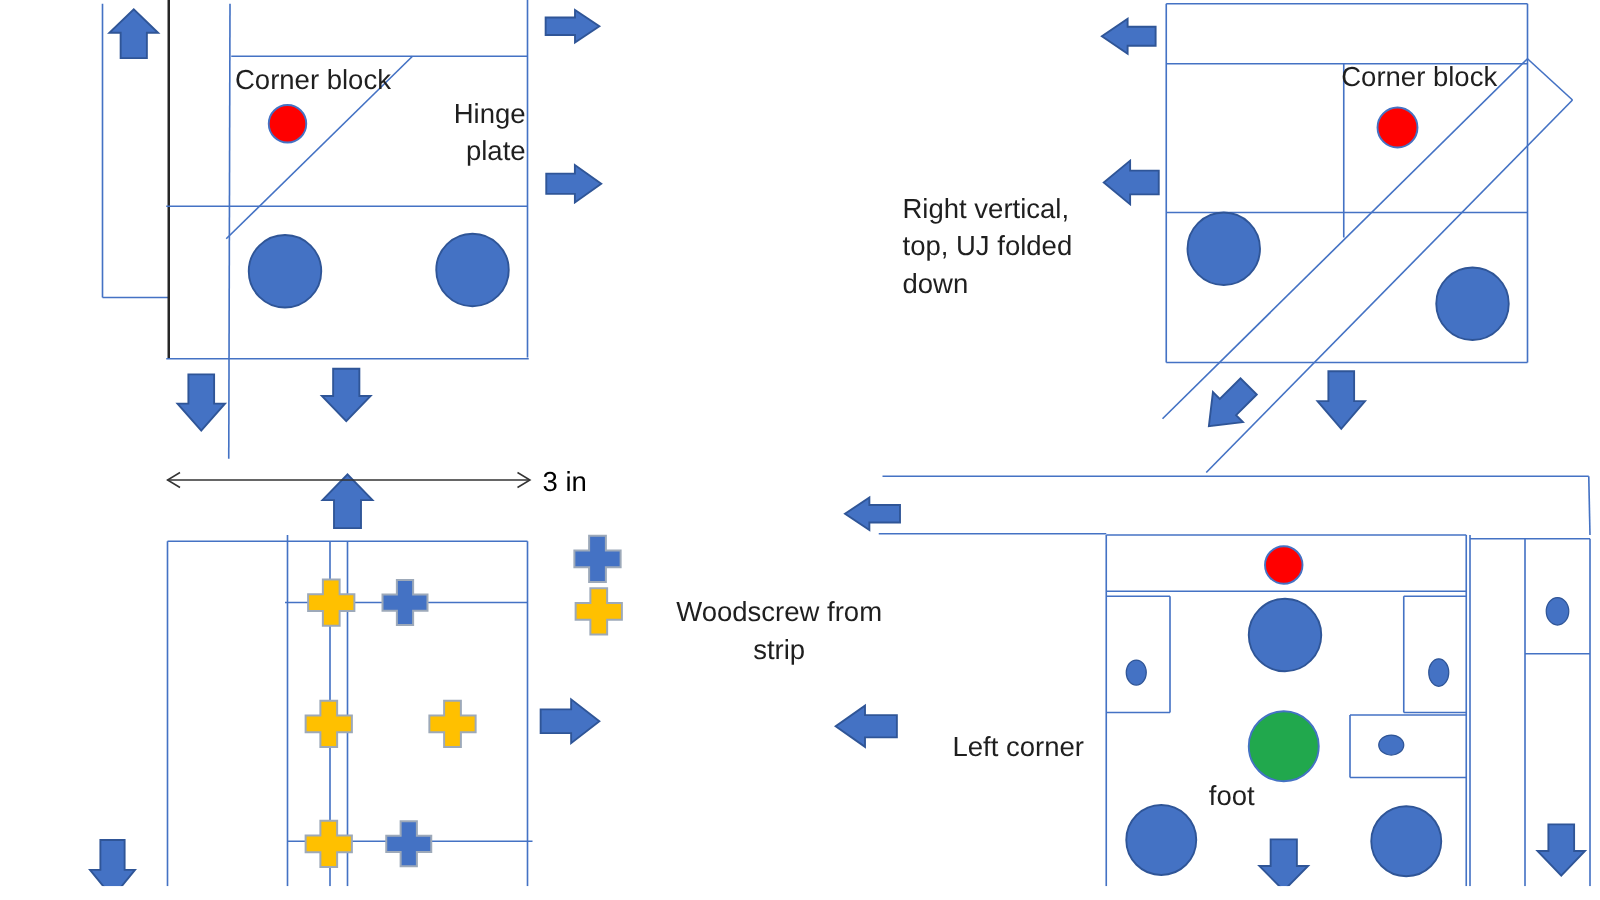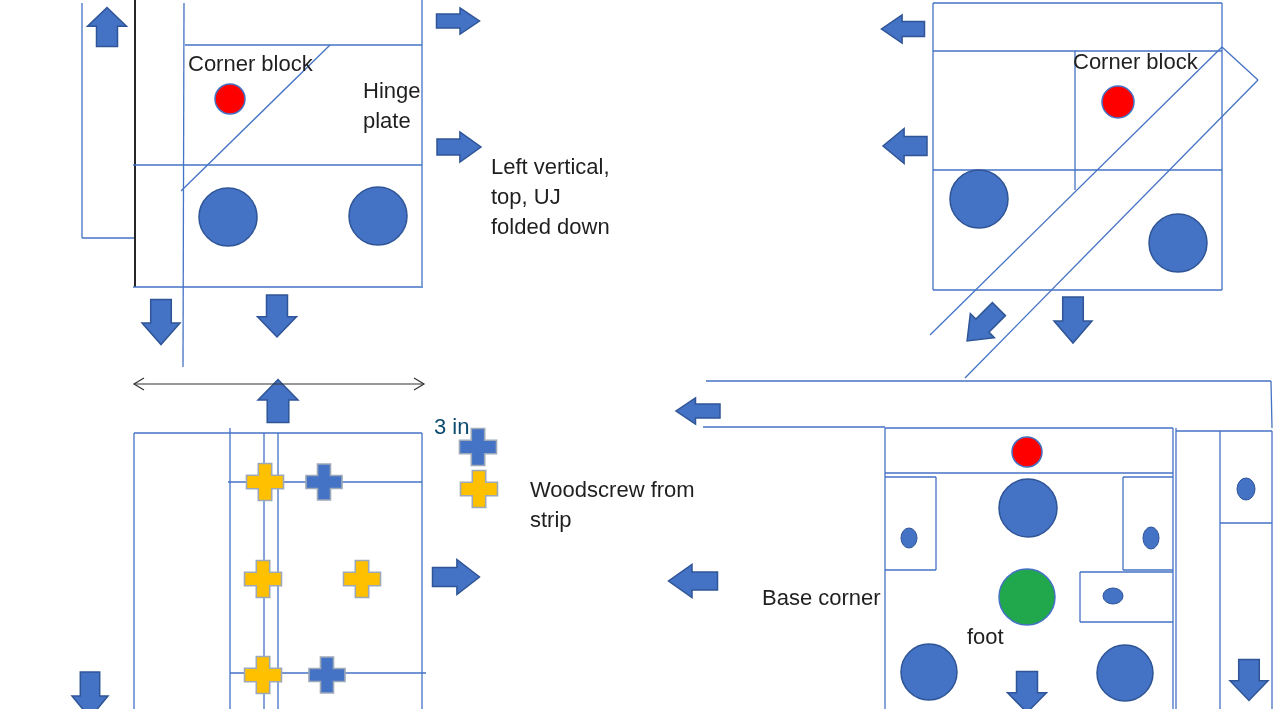--- a/index.html
+++ b/index.html
@@ -11,30 +11,30 @@
     font-family:"Liberation Sans", sans-serif;
   }
   #diagram-svg{position:absolute;left:0;top:0;}
   .lbl{
     position:absolute;
     font-size:22px;
     line-height:30px;
     color:#1f1f1f;
     white-space:pre-line;
   }
-  .lbl.dark{color:#0c4a6e;margin-top:41px;}
+  .lbl.dark{color:#000000;}
   #t-corner-left{left:188px;top:49px;}
-  #t-hinge{left:363px;top:76px;}
+  #t-hinge{left:363px;top:76px;text-align:right;}
   #t-note{left:582px;top:28px;width:250px;}
   #t-leftv{left:491px;top:152px;}
   #t-rightv{left:722px;top:152px;}
   #t-corner-right{left:1073px;top:47px;}
   #t-3in{left:434px;top:371px;}
   #t-leg-blue{left:514px;top:434px;}
-  #t-leg-yellow{left:530px;top:475px;}
+  #t-leg-yellow{left:541px;top:475px;text-align:center;}
   #t-leg-arrow{left:492px;top:556px;}
   #t-base{left:762px;top:583px;}
   #t-foot{left:967px;top:622px;}
 </style>
 </head>
 <body>
 
 <div id="slide">
   <svg id="diagram-svg" width="1280" height="720" viewBox="0 0 1280 720">
       <line x1="82" y1="3" x2="82" y2="238" stroke="#4472C4" stroke-width="1.3"></line>
@@ -127,22 +127,22 @@
       <polygon points="-6.7,-18.5 6.7,-18.5 6.7,-6.7 18.5,-6.7 18.5,6.7 6.7,6.7 6.7,18.5 -6.7,18.5 -6.7,6.7 -18.5,6.7 -18.5,-6.7 -6.7,-6.7" fill="#4472C4" stroke="#9DA9B9" stroke-width="1.6" transform="translate(478,447)"></polygon>
       <polygon points="-6.7,-18.5 6.7,-18.5 6.7,-6.7 18.5,-6.7 18.5,6.7 6.7,6.7 6.7,18.5 -6.7,18.5 -6.7,6.7 -18.5,6.7 -18.5,-6.7 -6.7,-6.7" fill="#FFC000" stroke="#9DA9B9" stroke-width="1.6" transform="translate(479,489)"></polygon>
       <line x1="134" y1="384" x2="424" y2="384" stroke="#333333" stroke-width="1.2"></line>
       <polyline points="144,378 134,384 144,390" fill="none" stroke="#333333" stroke-width="1.2"></polyline>
       <polyline points="414,378 424,384 414,390" fill="none" stroke="#333333" stroke-width="1.2"></polyline>
     </svg>
 
   <div class="lbl" id="t-corner-left">Corner block</div>
   <div class="lbl" id="t-hinge">Hinge
 plate</div>
-  <div class="lbl" id="t-leftv">Left vertical,
-top, UJ
-folded down</div>
+  <div class="lbl" id="t-rightv">Right vertical,
+top, UJ folded
+down</div>
   <div class="lbl" id="t-corner-right">Corner block</div>
   <div class="lbl dark" id="t-3in">3 in</div>
   <div class="lbl" id="t-leg-yellow">Woodscrew from
 strip</div>
-  <div class="lbl" id="t-base">Base corner</div>
+  <div class="lbl" id="t-base">Left corner</div>
   <div class="lbl" id="t-foot">foot</div>
 </div>
 
 </body></html>

